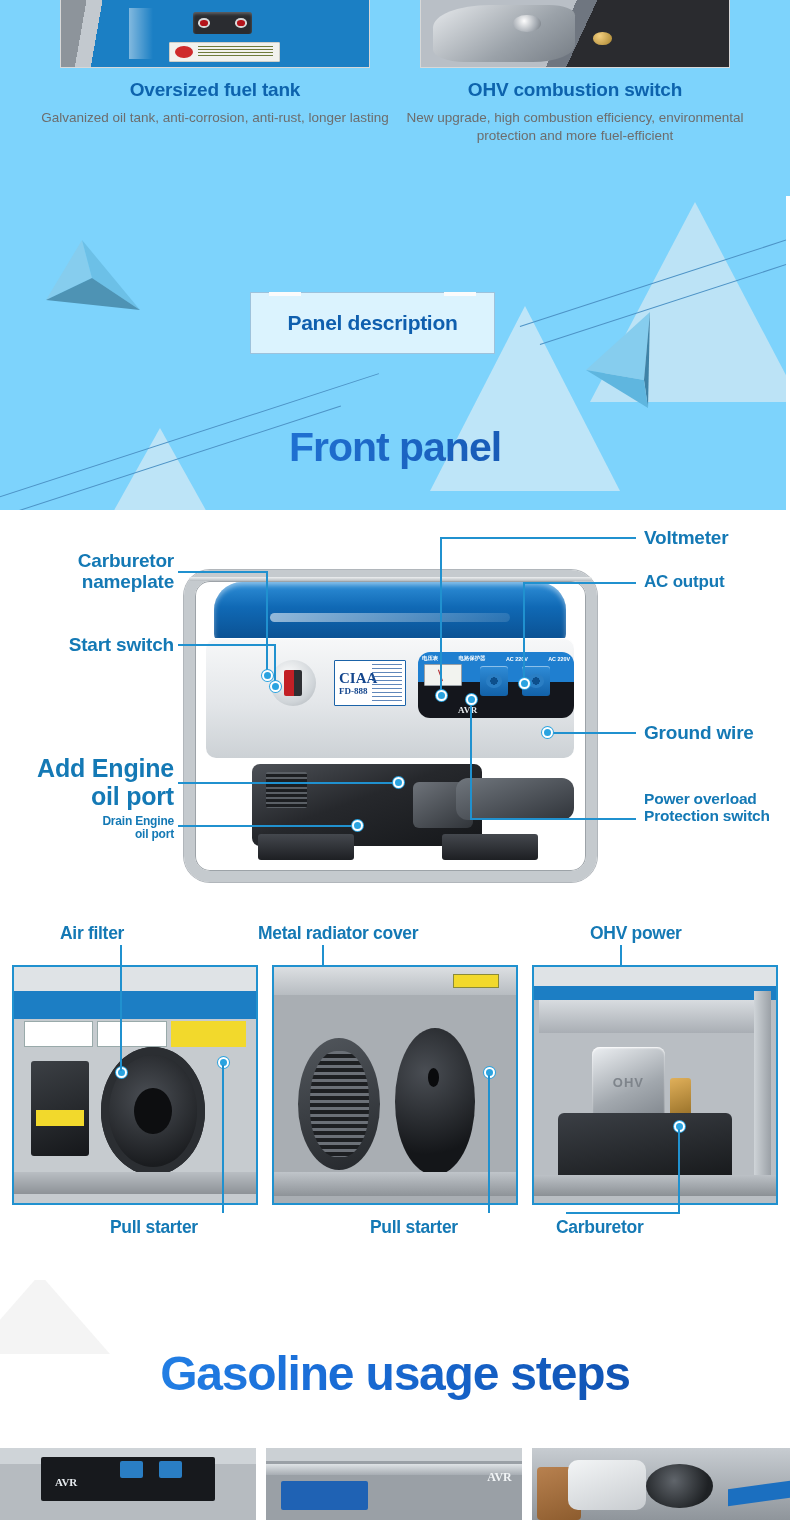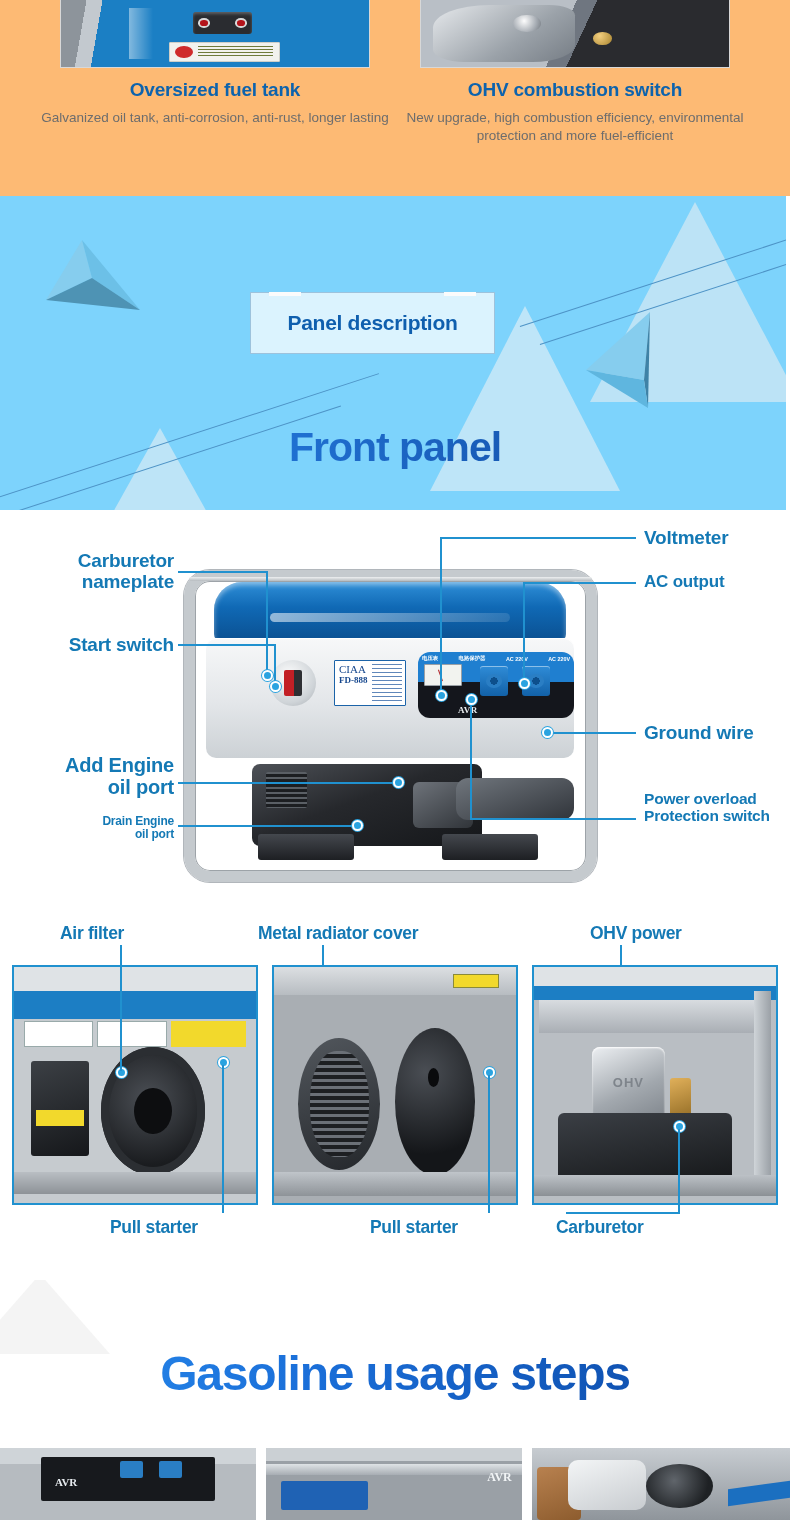--- a/index.html
+++ b/index.html
@@ -7,21 +7,21 @@
     width:790px; height:1520px;
     font-family:"Liberation Sans", sans-serif;
     background:#ffffff;
     overflow:hidden;
   }
   #page{ position:relative; width:790px; height:1520px; background:#fff; }
 
   
   .sec-features{
     position:absolute; left:0; top:0; width:790px; height:196px;
-    background:#fdba74;
+    background:#7dd3fc;
   }
   .feat{
     position:absolute; top:0; width:350px; height:196px;
     text-align:center;
   }
   .feat.left{ left:40px; }
   .feat.right{ left:400px; }
   .feat-photo{
     width:310px; height:68px; margin:0 auto;
     border:1px solid #d8d8d8; border-top:none;
@@ -199,21 +199,21 @@
   .start-knob i{
     position:absolute; left:30%; top:22%; width:40%; height:56%;
     border-radius:2px;
     background:linear-gradient(90deg,#c32026 0 55%,#2e2f33 55% 100%);
   }
   .nameplate{
     position:absolute; left:128px; top:22px; width:72px; height:46px;
     background:#fff; border:1px solid #1b63a8; border-radius:1px;
     padding:3px 4px;
   }
-  .np-brand{ font-size:11px; font-weight:normal; color:#14468d; line-height:1; font-family:"Liberation Serif",serif; }
+  .np-brand{ font-size:15px; font-weight:bold; color:#14468d; line-height:1; font-family:"Liberation Serif",serif;margin-top:7px; }
   .np-model{ font-size:9px; font-weight:bold; color:#14468d; line-height:1.3; font-family:"Liberation Serif",serif; }
   .np-rows{
     position:absolute; right:3px; top:3px; width:30px; height:40px;
     background:repeating-linear-gradient(to bottom,#2a5fa3 0 1px,transparent 1px 4px);
     opacity:.75;
   }
   .outlet-panel{
     position:absolute; left:212px; top:14px; width:156px; height:66px;
     background:linear-gradient(180deg,#1f7fd0 0 46%,#14161c 46% 100%);
     border-radius:12px;
@@ -604,21 +604,21 @@
 nameplate</div>
     <div class="lead h" style="left:178px; top:61px; width:90px;"></div>
     <div class="lead v" style="left:266px; top:61px; height:104px;"></div>
     <div class="dot" style="left:262px; top:160px;"></div>
 
     <div class="lbl" style="left:16px; top:124px; font-size:19px; text-align:right; width:158px;">Start switch</div>
     <div class="lead h" style="left:178px; top:134px; width:98px;"></div>
     <div class="lead v" style="left:274px; top:134px; height:42px;"></div>
     <div class="dot" style="left:270px; top:171px;"></div>
 
-    <div class="lbl" style="left:14px; top:244px; font-size:20px; text-align:right; width:160px;">Add Engine
+    <div class="lbl" style="left:14px; top:244px; font-size:25px; text-align:right; width:160px;">Add Engine
 oil port</div>
     <div class="lead h" style="left:178px; top:272px; width:222px;"></div>
     <div class="dot" style="left:393px; top:267px;"></div>
 
     <div class="lbl" style="left:8px; top:305px; font-size:12px; text-align:right; width:166px;">Drain Engine
 oil port</div>
     <div class="lead h" style="left:178px; top:315px; width:180px;"></div>
     <div class="dot" style="left:352px; top:310px;"></div>
 
     <div class="lbl" style="left:644px; top:17px; font-size:19px;">Voltmeter</div>

